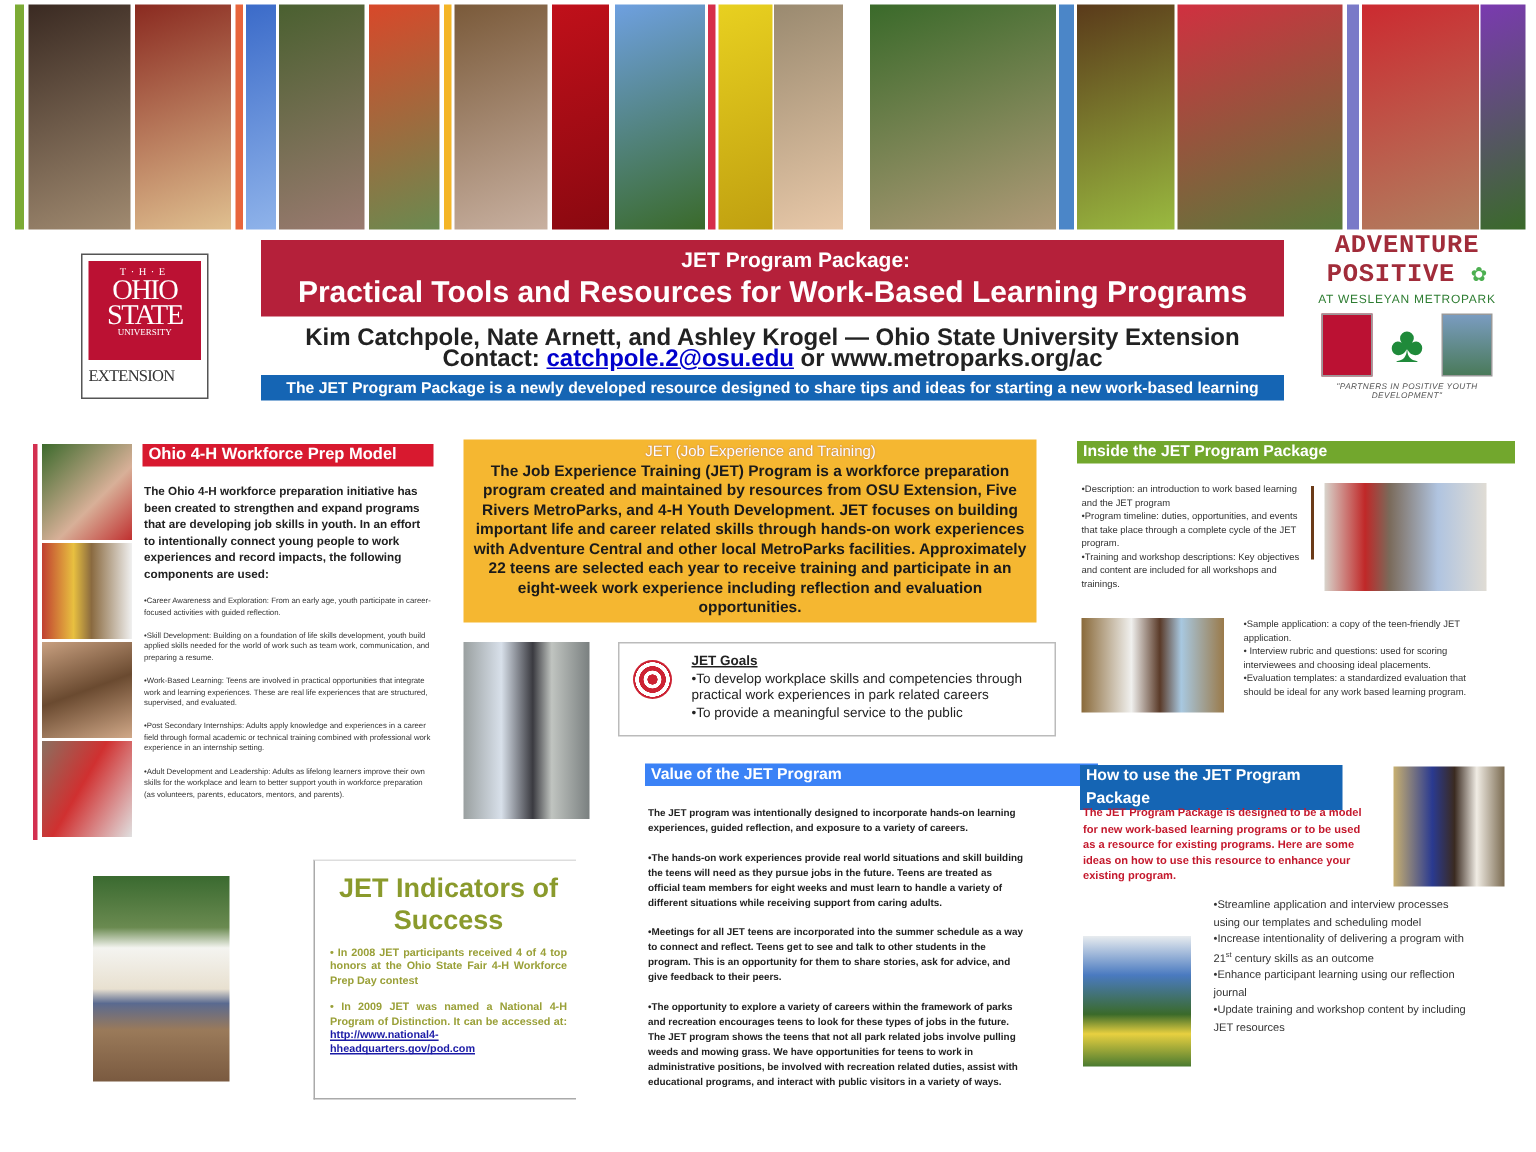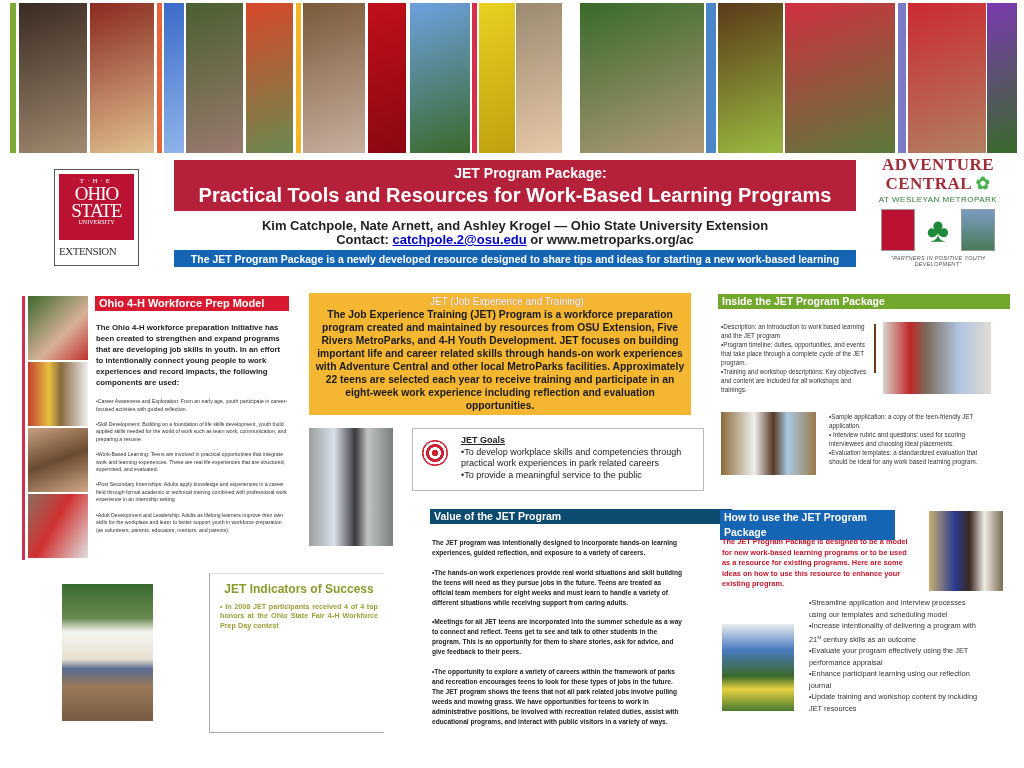--- a/index.html
+++ b/index.html
@@ -14,55 +14,55 @@
   .osu-logo { left: 54px; top: 169px; width: 85px; height: 97px; border: 1px solid #555; background: #fff; padding: 4px; }
   .osu-logo .red { background: #bb1133; height: 66px; color: #fff; text-align: center; font-family: "Liberation Serif", serif; }
   .osu-logo .the { font-size: 7px; letter-spacing: 3px; padding-top: 3px; }
   .osu-logo .ohio { font-size: 19px; line-height: 17px; letter-spacing: -1px; }
   .osu-logo .univ { font-size: 6px; letter-spacing: 0; }
   .osu-logo .ext { font-family: "Liberation Serif", serif; font-size: 11px; color: #333; padding-top: 5px; letter-spacing: -0.5px; }
 
   .title-bar { left: 174px; top: 160px; width: 682px; height: 51px; background: #b5203a; color: #fff; text-align: center; font-weight: bold; }
   .title-bar .t1 { font-size: 14px; line-height: 21px; padding-top: 3px; padding-left: 31px; }
   .title-bar .t2 { font-size: 20px; line-height: 22px; }
-  .authors { left: 174px; top: 219px; width: 682px; text-align: center; font-size: 13px; font-weight: bold; line-height: 14px; }
+  .authors { left: 174px; top: 219px; width: 682px; text-align: center; font-size: 16px; font-weight: bold; line-height: 14px; }
   .authors a { color: #0000cc; text-decoration: underline; }
   .intro-bar { left: 174px; top: 250px; width: 682px; height: 17px; background: #1565b4; color: #fff; font-size: 10.5px; font-weight: bold; line-height: 14px; padding: 2px 4px; text-align: center; }
 
   .ac-logo { left: 868px; top: 155px; width: 140px; height: 125px; text-align: center; }
-  .ac-title { font-family: Liberation Serif, serif; font-weight: bold; color: #a12c3a; font-size: 17px; line-height: 19px; letter-spacing: 0.5px; }
+  .ac-title { font-family: Liberation Mono, monospace; font-weight: bold; color: #a12c3a; font-size: 17px; line-height: 19px; letter-spacing: 0.5px; }
   .ac-sub { color: #2e7d32; font-size: 8px; letter-spacing: 0.5px; margin-top: 2px; }
   .ac-logos { display: flex; justify-content: center; gap: 6px; margin-top: 5px; }
   .ac-logos .mini { width: 34px; height: 42px; border: 1px solid #999; }
   .ac-tag { font-size: 5.5px; font-style: italic; color: #555; margin-top: 4px; letter-spacing: 0.3px; }
 
   
   .left-photos { left: 22px; top: 296px; width: 66px; height: 264px; border-left: 3px solid #d33050; }
   .left-photos .ph { height: 64px; margin-bottom: 2px; margin-left: 3px; }
   .sec-head { color: #fff; font-weight: bold; font-size: 11px; line-height: 15px; padding-left: 4px; }
   .red-head { left: 95px; top: 296px; width: 194px; background: #d8192f; }
   .left-text { left: 96px; top: 322px; width: 192px; font-size: 7.8px; font-weight: bold; line-height: 11px; }
   .left-bullets { left: 96px; top: 398px; width: 194px; font-size: 5.2px; line-height: 7.6px; color: #333; }
   .left-bullets p { margin-bottom: 7.5px; }
 
   .two-girls { left: 62px; top: 584px; width: 91px; height: 137px; }
   .indicators { left: 209px; top: 573px; width: 175px; height: 160px; border-left: 1px solid #aaa; border-top: 1px solid #ddd; border-bottom: 1px solid #aaa; padding: 8px 6px 4px 10px; }
-  .indicators h3 { color: #8a9a2c; font-size: 12px; text-align: center; margin-bottom: 6px; }
+  .indicators h3 { color: #8a9a2c; font-size: 18px; text-align: center; margin-bottom: 6px; }
   .indicators p { color: #9aa038; font-size: 7.2px; font-weight: bold; line-height: 9.4px; text-align: justify; margin-bottom: 8px; }
   .indicators a { color: #1a1aa6; text-decoration: underline; }
 
   
   .jet-box { left: 309px; top: 293px; width: 382px; height: 122px; background: #f5b731; text-align: center; padding-top: 3px; }
   .jet-box .h { color: #fff; font-size: 10px; line-height: 12px; text-shadow: 0 0 1px #a66; padding-left: 14px; }
   .jet-box .b { font-size: 10.3px; font-weight: bold; line-height: 13px; color: #1a1a1a; padding: 0 4px; }
   .boy-photo { left: 309px; top: 428px; width: 84px; height: 118px; }
   .goals { left: 412px; top: 428px; width: 292px; height: 63px; border: 1px solid #bbb; padding: 6px 6px 6px 48px; font-size: 9px; line-height: 11.5px; }
   .goals .gt { font-weight: bold; text-decoration: underline; }
   .target { left: 422px; top: 440px; width: 26px; height: 26px; border-radius: 50%; background: radial-gradient(circle, #c23 0 18%, #fff 19% 32%, #c23 33% 48%, #fff 49% 62%, #c23 63% 100%); }
-  .brown-head { left: 430px; top: 509px; width: 302px; background: #0c4a6e; font-size: 10.5px; }
+  .brown-head { left: 430px; top: 509px; width: 302px; background: #3b82f6; font-size: 10.5px; }
   .value-text { left: 432px; top: 538px; width: 252px; font-size: 6.6px; font-weight: bold; line-height: 10px; color: #222; }
   .value-text p { margin-bottom: 9.5px; }
 
   
   .green-head { left: 718px; top: 294px; width: 292px; background: #72a72d; font-size: 10.5px; }
   .inside-1 { left: 721px; top: 322px; width: 148px; font-size: 6.3px; line-height: 9px; color: #333; }
   .vbar { left: 874px; top: 324px; width: 2px; height: 49px; background: #6b3b18; }
   .meeting-photo { left: 883px; top: 322px; width: 108px; height: 72px; }
   .teens-photo { left: 721px; top: 412px; width: 95px; height: 63px; }
   .inside-2 { left: 829px; top: 412px; width: 150px; font-size: 6.3px; line-height: 9px; color: #333; }
@@ -123,21 +123,21 @@
     <span>Contact: </span><a>catchpole.2@osu.edu</a><span> or www.metroparks.org/ac</span>
   </div>
 </div>
 
 <div class="abs intro-bar">
   <span>The JET Program Package is a newly developed resource designed to share tips and ideas for starting a new work-based learning program and to provide existing work-based learning programs with practical tools to enhance intentionality, evaluation methods, and processes and procedures.</span>
 </div>
 
 <div class="abs ac-logo">
   <div class="ac-title">ADVENTURE</div>
-  <div class="ac-title"><span>CENTRAL</span> <span style="color:#4caf50">✿</span></div>
+  <div class="ac-title"><span>POSITIVE</span> <span style="color:#4caf50">✿</span></div>
   <div class="ac-sub">AT WESLEYAN METROPARK</div>
   <div class="ac-logos">
     <div class="mini" style="background:#bb1133"></div>
     <div class="mini" style="border:none;display:flex;align-items:center;justify-content:center;font-size:34px;color:#1f8a3a">♣</div>
     <div class="mini" style="background:linear-gradient(#7a9cc0,#4a7a5a)"></div>
   </div>
   <div class="ac-tag">"PARTNERS IN POSITIVE YOUTH DEVELOPMENT"</div>
 </div>
 
 <div class="abs left-photos">
@@ -155,20 +155,21 @@
   <p>•Work-Based Learning: Teens are involved in practical opportunities that integrate work and learning experiences. These are real life experiences that are structured, supervised, and evaluated.</p>
   <p>•Post Secondary Internships: Adults apply knowledge and experiences in a career field through formal academic or technical training combined with professional work experience in an internship setting.</p>
   <p>•Adult Development and Leadership: Adults as lifelong learners improve their own skills for the workplace and learn to better support youth in workforce preparation (as volunteers, parents, educators, mentors, and parents).</p>
 </div>
 
 <div class="abs two-girls" style="background:linear-gradient(180deg,#3a6a30 0%,#6a8a50 25%,#f4f4f0 35%,#e8e0d0 55%,#5a6a90 62%,#9a7a5a 75%,#7a5a40)"></div>
 
 <div class="abs indicators">
   <h3>JET Indicators of Success</h3>
   <p><span>•  In 2008 JET participants received 4 of 4 top honors at the Ohio State Fair 4-H Workforce Prep Day contest</span></p>
+  <p><span>•  In 2009 JET was named a National 4-H Program of Distinction. It can be accessed at: </span><a>http://www.national4-hheadquarters.gov/pod.com</a></p>
 </div>
 
 <div class="abs jet-box">
   <div class="h">JET (Job Experience and Training)</div>
   <div class="b">The Job Experience Training (JET) Program is a workforce preparation program created and maintained by resources from OSU Extension, Five Rivers MetroParks, and 4-H Youth Development.  JET focuses on building important life and career related skills through hands-on work experiences with Adventure Central and other local MetroParks facilities. Approximately 22 teens are selected each year to receive training and participate in an eight-week work experience including reflection and evaluation opportunities.</div>
 </div>
 
 <div class="abs boy-photo" style="background:linear-gradient(90deg,#9aa0a0,#d8e0ea 30%,#3a3a40 55%,#c0c4c0 70%,#7a8080)"></div>
 
 <div class="abs goals">
@@ -201,16 +202,15 @@
   <div>•Evaluation templates: a standardized evaluation that should be ideal for any work based learning program.</div>
 </div>
 
 <div class="abs sec-head blue-head">How to use the JET Program Package</div>
 <div class="abs couple-photo" style="background:linear-gradient(90deg,#c8b070,#2a3a90 35%,#3a2a20 55%,#f0ece4 75%,#7a6a50)"></div>
 <div class="abs howto-red">The JET Program Package is designed to be a model for new work-based learning programs or to be used as a resource for existing programs. Here are some ideas on how to use this resource to enhance your existing program.</div>
 <div class="abs garden-photo" style="background:linear-gradient(180deg,#e8ecef 0%,#4a7ac0 30%,#3a6a2a 60%,#e8d040 75%,#4a7a30)"></div>
 <div class="abs howto-list">
   <div>•Streamline application and interview processes using our templates and scheduling model</div>
   <div><span>•Increase intentionality of delivering a program with 21</span><sup>st</sup><span> century skills as an outcome</span></div>
-  <div>•Evaluate your program effectively using the JET performance appraisal</div>
   <div>•Enhance participant learning using our reflection journal</div>
   <div>•Update training and workshop content by including JET resources</div>
 </div>
 
 </body></html>

